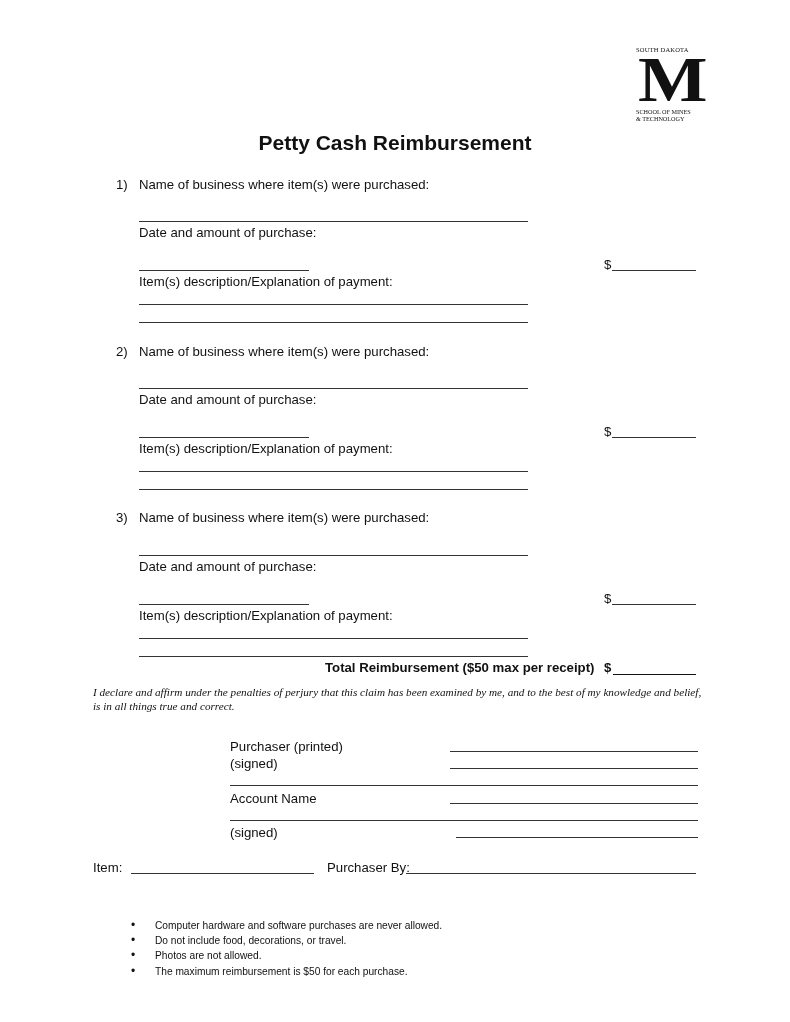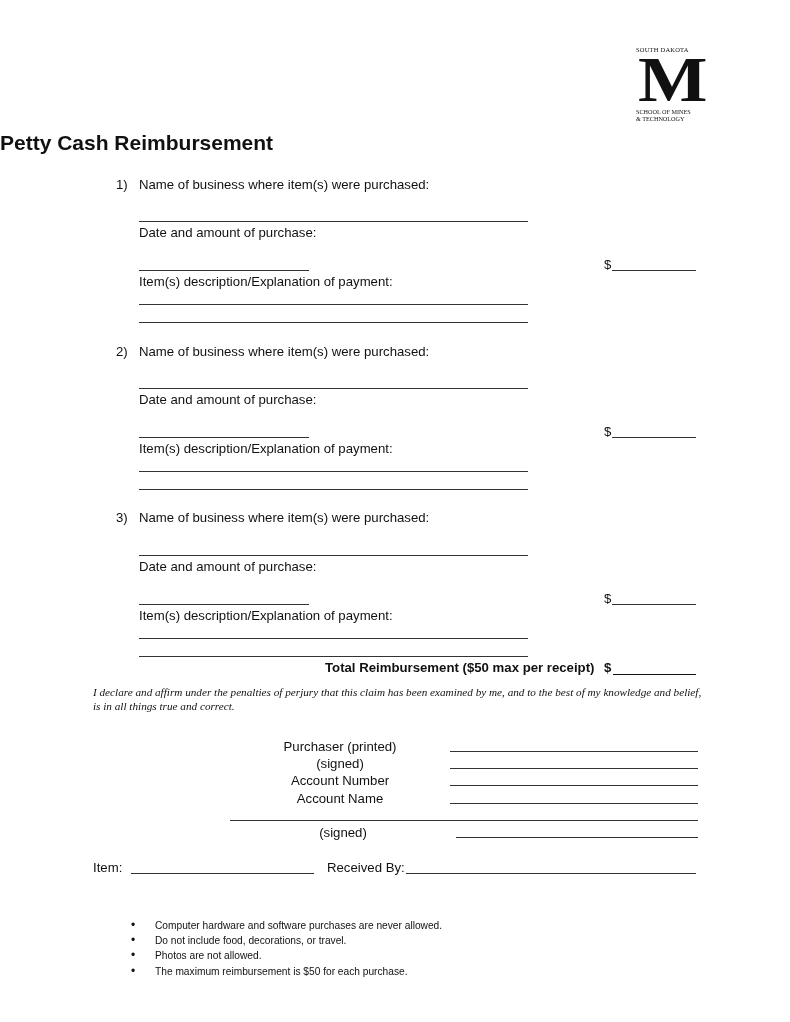--- a/index.html
+++ b/index.html
@@ -3,30 +3,30 @@
 <meta charset="utf-8">
 <style>
   html, body { margin: 0; padding: 0; background: #ffffff; }
   body { width: 790px; height: 1022px; position: relative; overflow: hidden;
          font-family: "Liberation Sans", "DejaVu Sans", sans-serif; color: #111; }
   .abs { position: absolute; }
   .logo { left: 636px; top: 46px; width: 62px; text-align: center; }
   .logo .top { font-family: "Liberation Serif", serif; font-size: 6.5px; letter-spacing: 0.2px; line-height: 8px; text-align: left; }
   .logo .m { font-family: "Liberation Serif", serif; font-weight: bold; font-size: 64px; line-height: 52px; height: 54px; transform: scaleX(1.15); transform-origin: left; text-align: left; margin-left: 2px; letter-spacing: -2px; }
   .logo .bottom { font-family: "Liberation Serif", serif; font-size: 6.2px; line-height: 7px; text-align: left; }
-  .title { left: 0; width: 790px; top: 131px; text-align: left; font-size: 21px; font-weight: bold; padding-right: 0; }
+  .title { left: 0; width: 790px; top: 131px; text-align: center; font-size: 21px; font-weight: bold; padding-right: 0; }
   .title span { display: inline-block; margin-left: -0px; }
   .lbl { font-size: 13.2px; white-space: nowrap; line-height: 16px; }
   .num { font-size: 13.2px; line-height: 16px; }
   .line { height: 0; border-top: 1.2px solid #333; }
   .dollar { font-size: 13.2px; line-height: 16px; }
   .total { font-size: 13.2px; font-weight: bold; line-height: 16px; white-space: nowrap; }
   .decl { left: 93px; top: 686px; width: 610px; font-family: "Liberation Serif", serif; font-style: italic; font-size: 11.2px; line-height: 13.5px; }
   .sig-row { position: absolute; left: 230px; width: 468px; display: flex; align-items: flex-end; height: 17px; }
-  .sig-row .sl { font-size: 13.2px; text-align: center; white-space: nowrap; line-height: 16px; }
+  .sig-row .sl { font-size: 13.2px; text-align: left; white-space: nowrap; line-height: 16px; }
   .sig-row .sline { flex: 1; border-bottom: 1.2px solid #333; margin-bottom: 3px; height: 0; }
   .rules { left: 112px; top: 902px; font-size: 10.2px; line-height: 15.2px; margin: 16px; padding: 0; list-style: none; }
   .rules li { position: relative; padding-left: 27px; white-space: nowrap; }
   .rules li::before { content: "\2022"; position: absolute; left: 3px; top: 0; font-size: 12px; }
 </style>
 </head>
 <body>
 
 <div class="abs logo">
   <div class="top">SOUTH DAKOTA</div>
@@ -85,39 +85,38 @@
 <div>
   <div class="sig-row" style="top:738px;">
     <span class="sl" style="width:220px;">Purchaser (printed)</span>
     <span class="sline"></span>
   </div>
   <div class="sig-row" style="top:755px;">
     <span class="sl" style="width:220px;">(signed)</span>
     <span class="sline"></span>
   </div>
   <div class="sig-row" style="top:772px;">
-    <span class="sl" style="width:220px;">Account Number</span>
     <span class="sline"></span>
   </div>
   <div class="sig-row" style="top:790px;">
     <span class="sl" style="width:220px;">Account Name</span>
     <span class="sline"></span>
   </div>
   <div class="sig-row" style="top:807px;">
     <span class="sline"></span>
   </div>
   <div class="sig-row" style="top:824px;">
     <span class="sl" style="width:226px;">(signed)</span>
     <span class="sline"></span>
   </div>
 </div>
 
 <div class="abs lbl" style="left:93px; top:860px;">Item:</div>
 <div class="abs line" style="left:131px; top:873px; width:183px;"></div>
-<div class="abs lbl" style="left:327px; top:860px;">Received By:</div>
+<div class="abs lbl" style="left:327px; top:860px;">Purchaser By:</div>
 <div class="abs line" style="left:406px; top:873px; width:290px;"></div>
 
 <ul class="abs rules">
   <li>Computer hardware and software purchases are never allowed.</li>
   <li>Do not include food, decorations, or travel.</li>
   <li>Photos are not allowed.</li>
   <li>The maximum reimbursement is $50 for each purchase.</li>
 </ul>
 
 </body></html>

